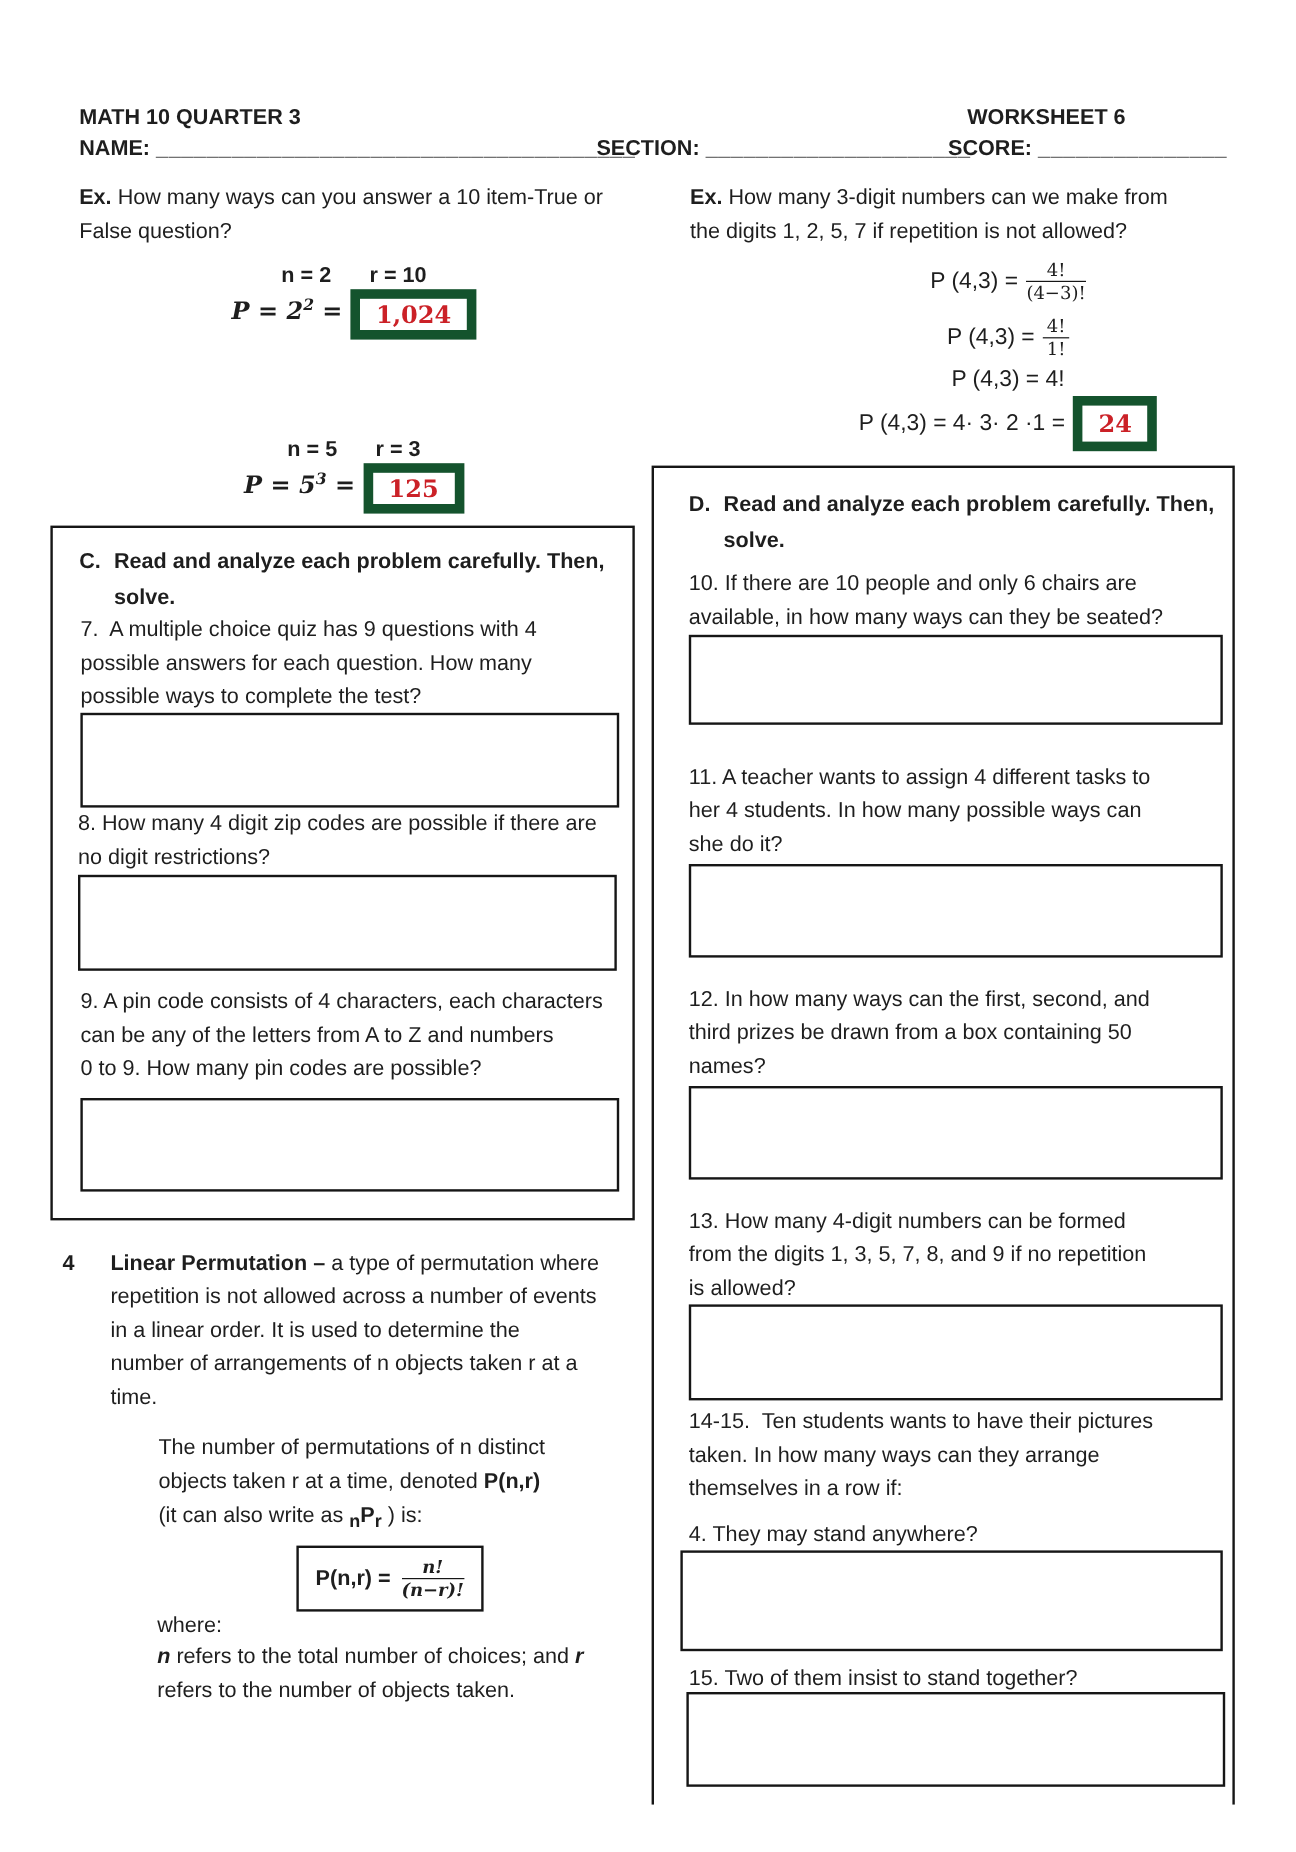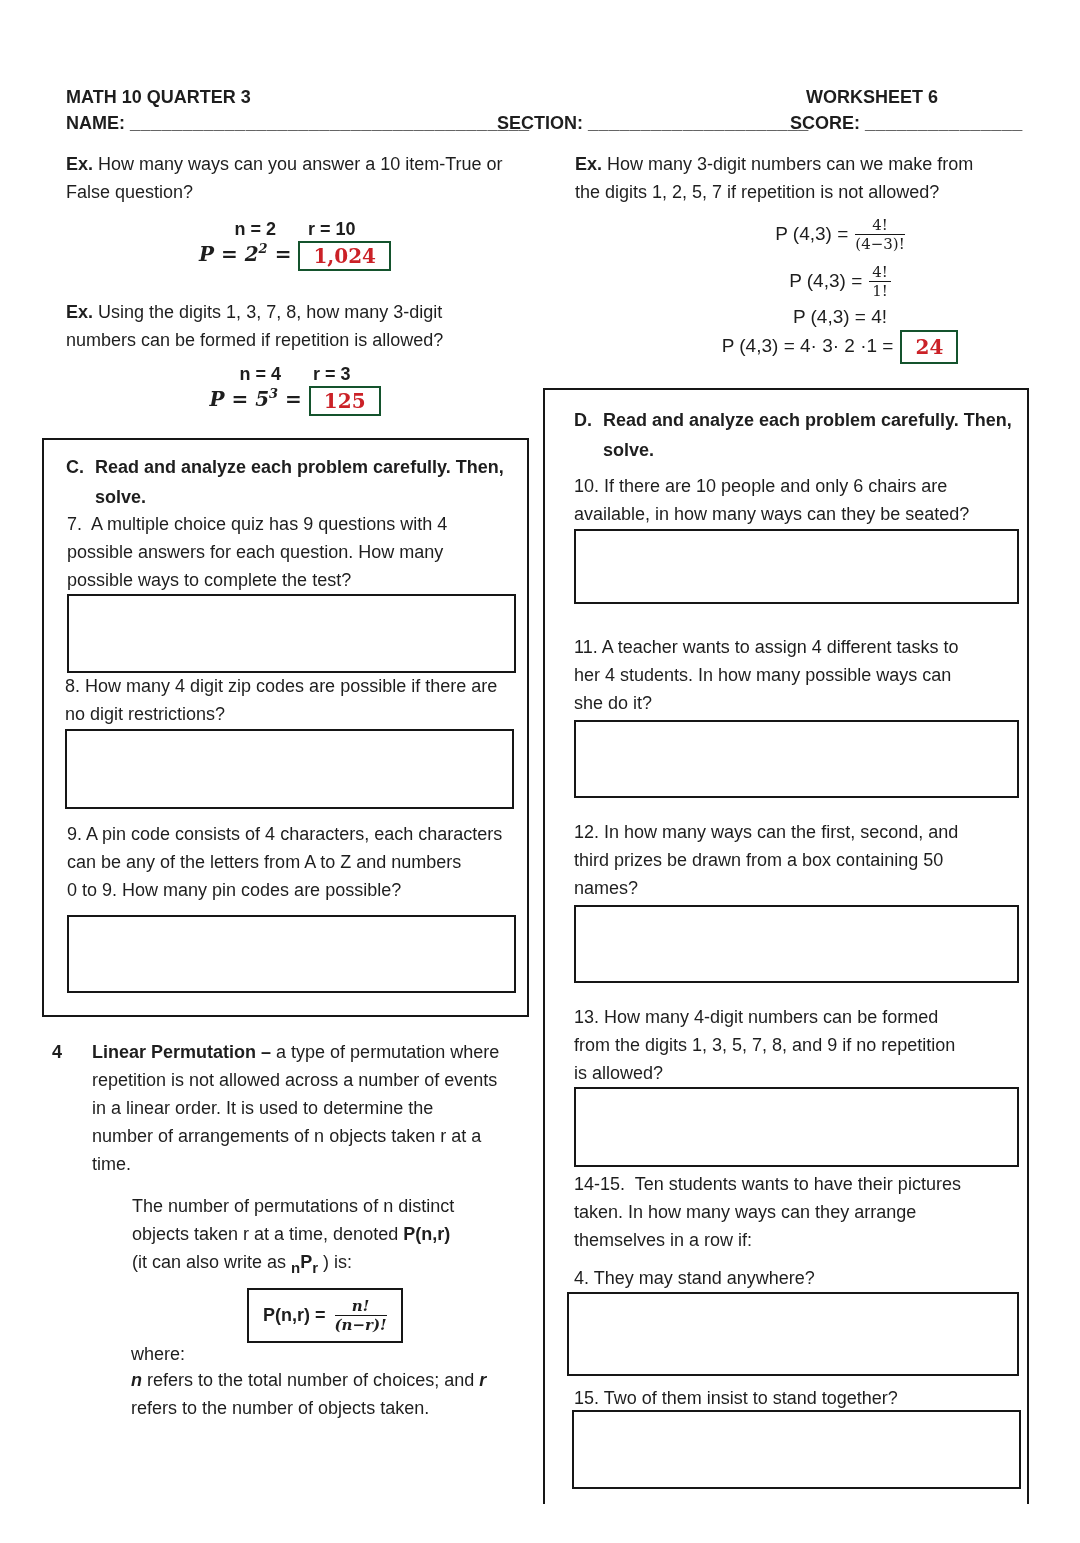--- a/index.html
+++ b/index.html
@@ -11,21 +11,21 @@
   .para{font-size:18px;line-height:28px;white-space:nowrap;}
   .blank{font-weight:bold;letter-spacing:0.5px;}
   .box{position:absolute;border:2px solid #161616;background:#ffffff;}
   .ans{position:absolute;border:2px solid #161616;background:#ffffff;}
   .sec-title{display:flex;gap:11px;font-size:18px;line-height:30px;font-weight:bold;white-space:nowrap;}
   .nr{font-weight:bold;font-size:18px;text-align:center;white-space:nowrap;}
   .nr .gap{margin-left:32px;}
   .pline{text-align:center;white-space:nowrap;}
   .mserif{font-family:"DejaVu Serif",serif;font-style:italic;font-weight:bold;font-size:20px;}
   .mserif sup{font-size:13px;}
-  .ansbox{display:inline-block;border:2px solid #14532d;padding:1px 13px;margin-left:7px;
+  .ansbox{display:inline-block;border:8px solid #14532d;padding:1px 13px;margin-left:7px;
           font-family:"DejaVu Serif",serif;font-style:normal;font-weight:bold;font-size:20px;
           color:var(--answer-red,#cb2127);background:#fff;vertical-align:middle;}
   .mline{text-align:center;white-space:nowrap;font-size:19px;line-height:28px;}
   .mlhs{margin-right:7px;}
   .frac{display:inline-block;vertical-align:middle;text-align:center;
         font-family:"DejaVu Serif",serif;font-size:15px;line-height:1.2;}
   .frac .num{display:block;border-bottom:1.5px solid #161616;padding:0 3px;}
   .frac .den{display:block;}
   .fbox{position:absolute;border:2px solid #161616;padding:7px 14px;display:flex;align-items:center;gap:9px;
         font-size:18px;background:#fff;}
@@ -57,26 +57,22 @@
     <b>Ex.</b>
     <span>How many ways can you answer a 10 item-True or<br>False question?</span>
   </div>
   <div class="abs nr" style="left:170px;top:219px;width:250px">
     <span>n = 2</span><span class="gap">r = 10</span>
   </div>
   <div class="abs pline" style="left:170px;top:241px;width:250px">
     <span class="mserif"><span>P = 2</span><sup>2</sup> <span>=</span></span><span class="ansbox"><span>1,024</span></span>
   </div>
 
-  <div class="abs para" style="left:66px;top:298px">
-    <b>Ex.</b>
-    <span>Using the digits 1, 3, 7, 8, how many 3-digit<br>numbers can be formed if repetition is allowed?</span>
-  </div>
   <div class="abs nr" style="left:170px;top:364px;width:250px">
-    <span>n = 4</span><span class="gap">r = 3</span>
+    <span>n = 5</span><span class="gap">r = 3</span>
   </div>
   <div class="abs pline" style="left:170px;top:386px;width:250px">
     <span class="mserif"><span>P = 5</span><sup>3</sup> <span>=</span></span><span class="ansbox"><span>125</span></span>
   </div>
 
   <div class="box" style="left:42px;top:438px;width:483px;height:575px">
     <div class="abs sec-title" style="left:22px;top:12px">
       <span>C.</span>
       <span>Read and analyze each problem carefully. Then,<br>solve.</span>
     </div>

